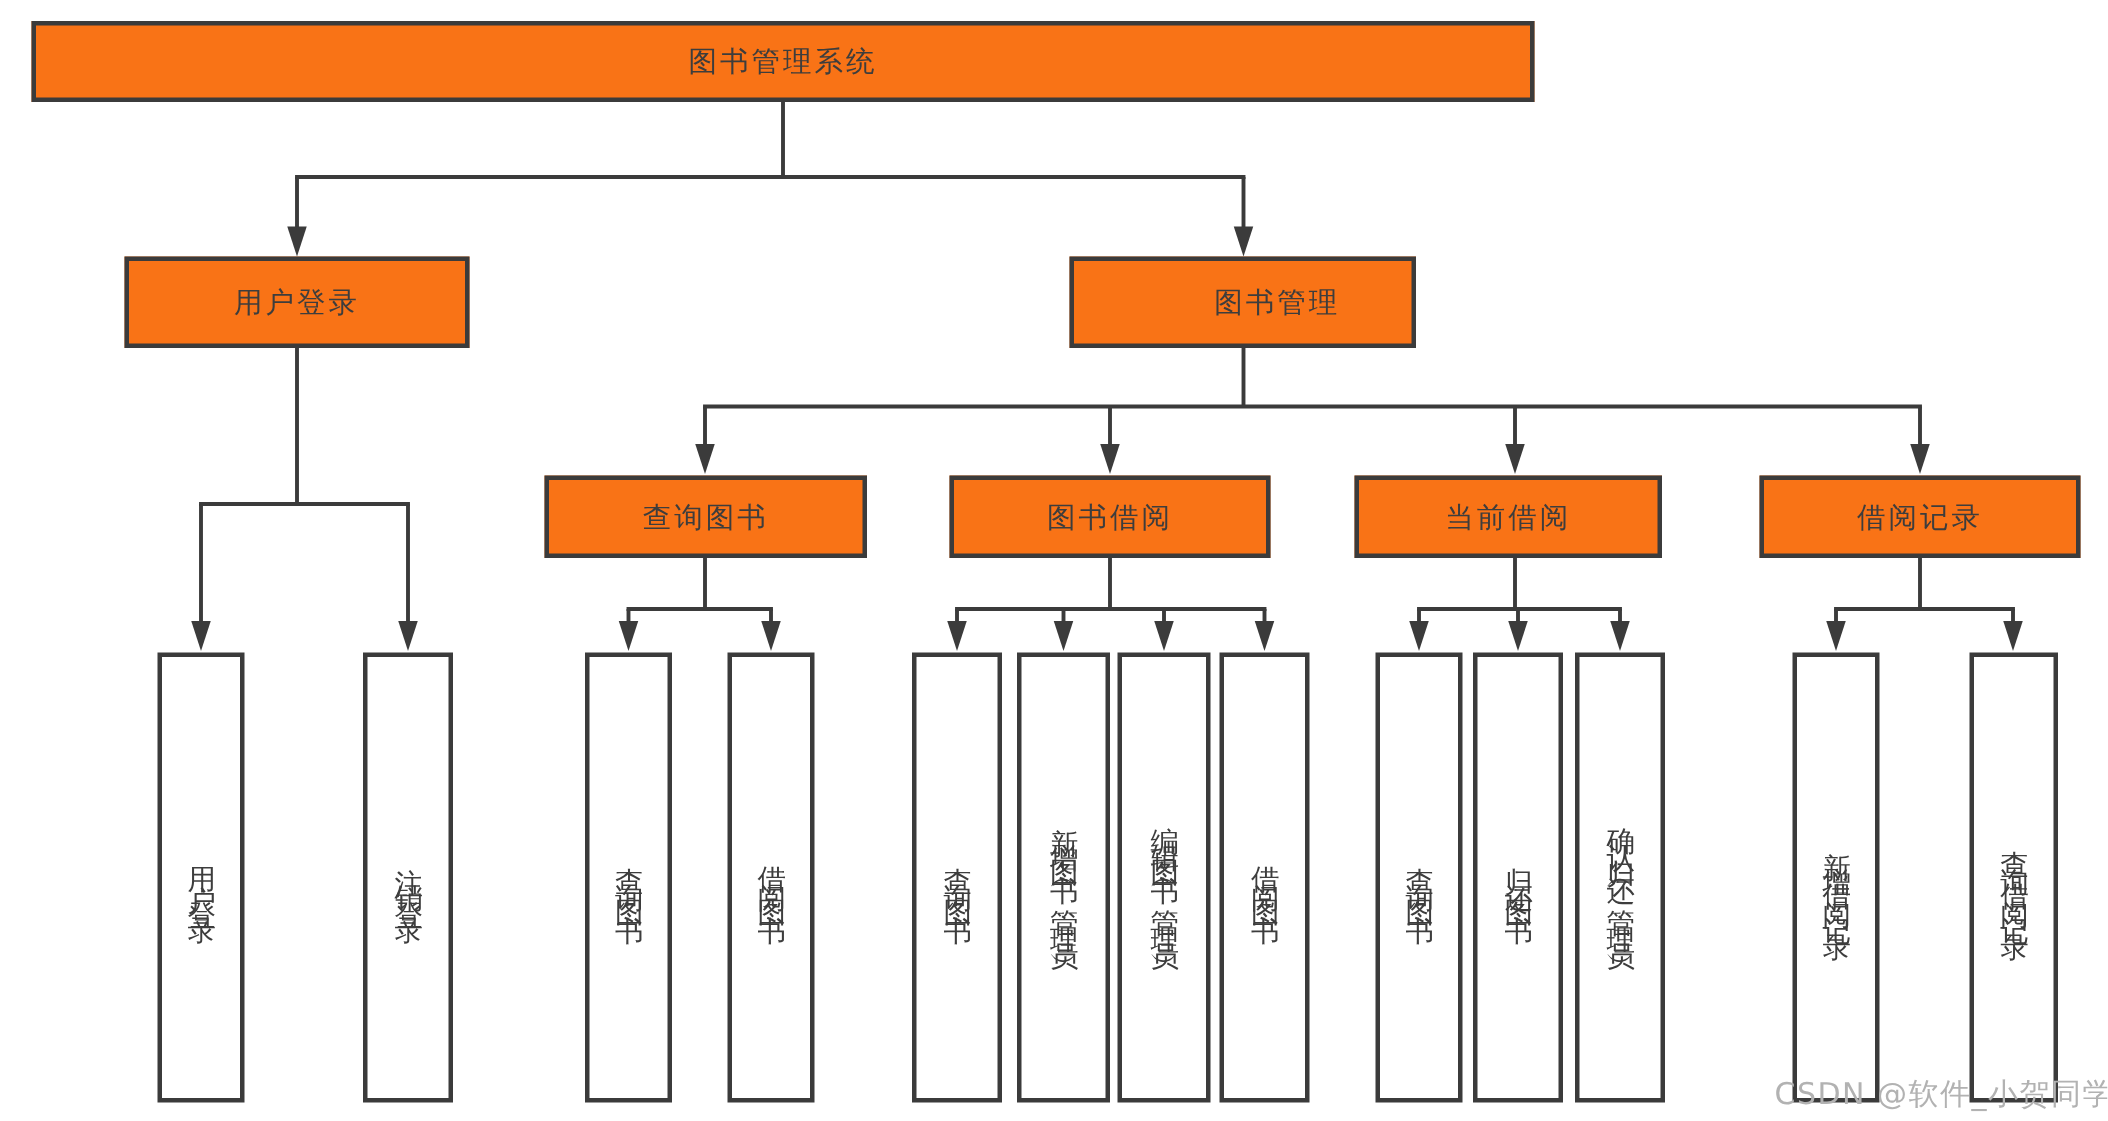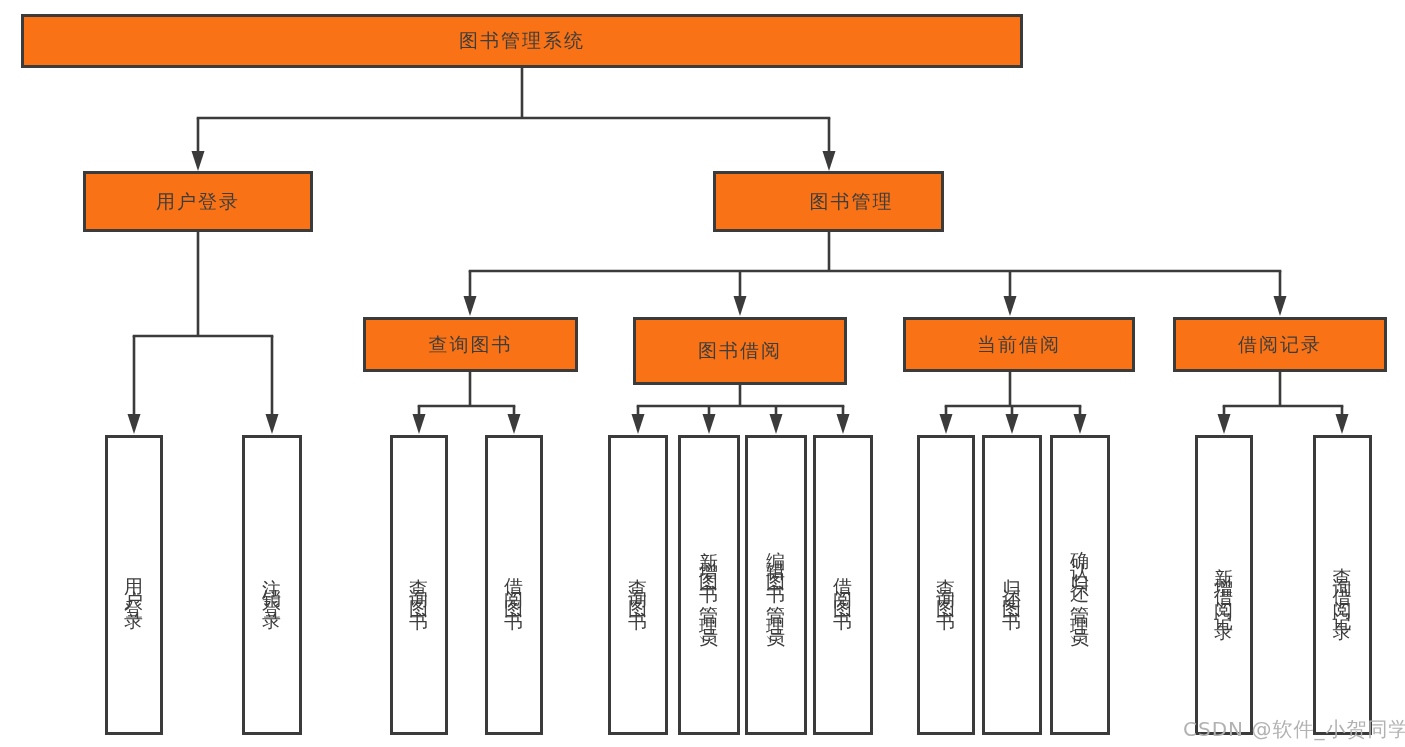--- a/index.html
+++ b/index.html
@@ -127,24 +127,24 @@
   <div class="node" style="left:83px;top:171px;width:230px;height:61px;">
     <span>用户登录</span>
   </div>
   <div class="node" style="left:713px;top:171px;width:231px;height:61px;padding-left:46px;">
     <span>图书管理</span>
   </div>
 
   <div class="node" style="left:363px;top:317px;width:215px;height:55px;">
     <span>查询图书</span>
   </div>
-  <div class="node" style="left:633px;top:317px;width:214px;height:68px;justify-content:center;">
+  <div class="node" style="left:633px;top:317px;width:214px;height:55px;justify-content:center;">
     <span>图书借阅</span>
   </div>
-  <div class="node" style="left:903px;top:317px;width:232px;height:55px;">
+  <div class="node" style="left:903px;top:317px;width:205px;height:55px;">
     <span>当前借阅</span>
   </div>
   <div class="node" style="left:1173px;top:317px;width:214px;height:55px;font-family:Liberation Mono, monospace;">
     <span>借阅记录</span>
   </div>
 
   <div class="leaf" style="left:105px;top:435px;width:58px;height:300px;">
     <span>用户登录</span>
   </div>
   <div class="leaf" style="left:242px;top:435px;width:60px;height:300px;">

